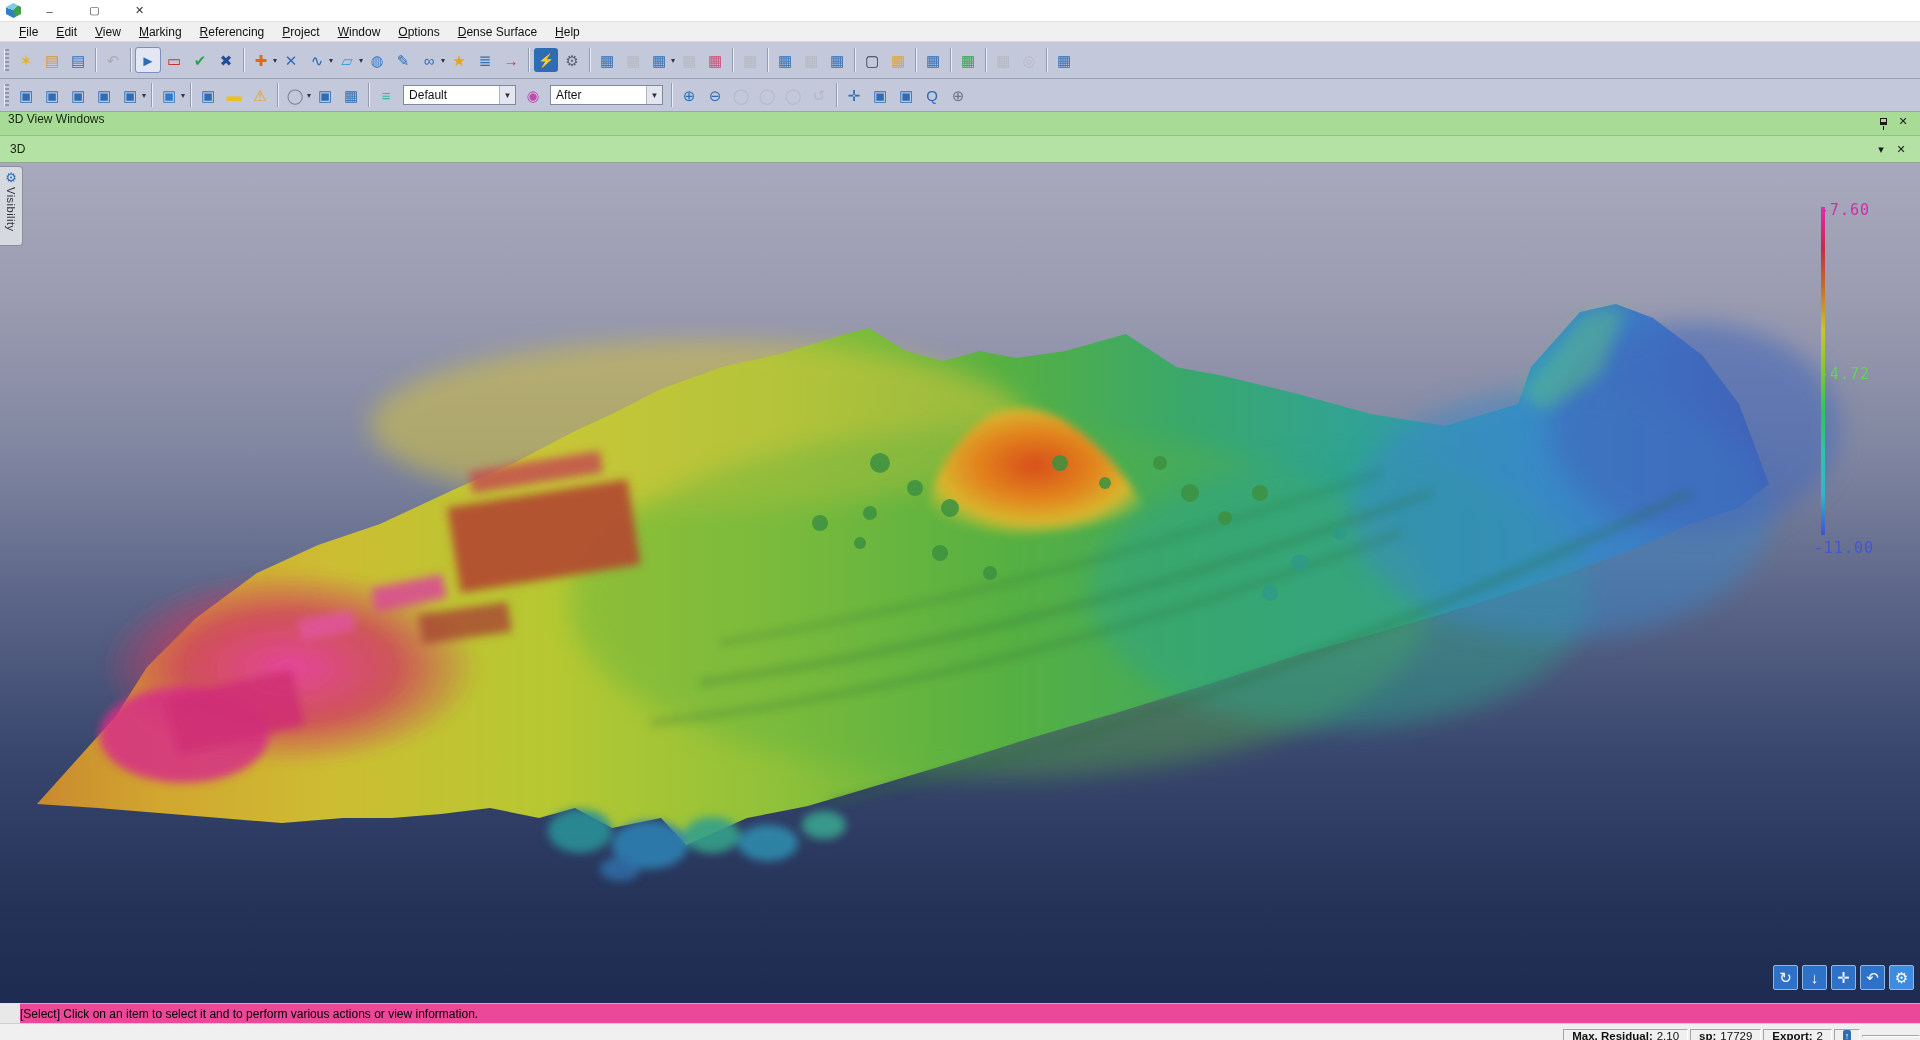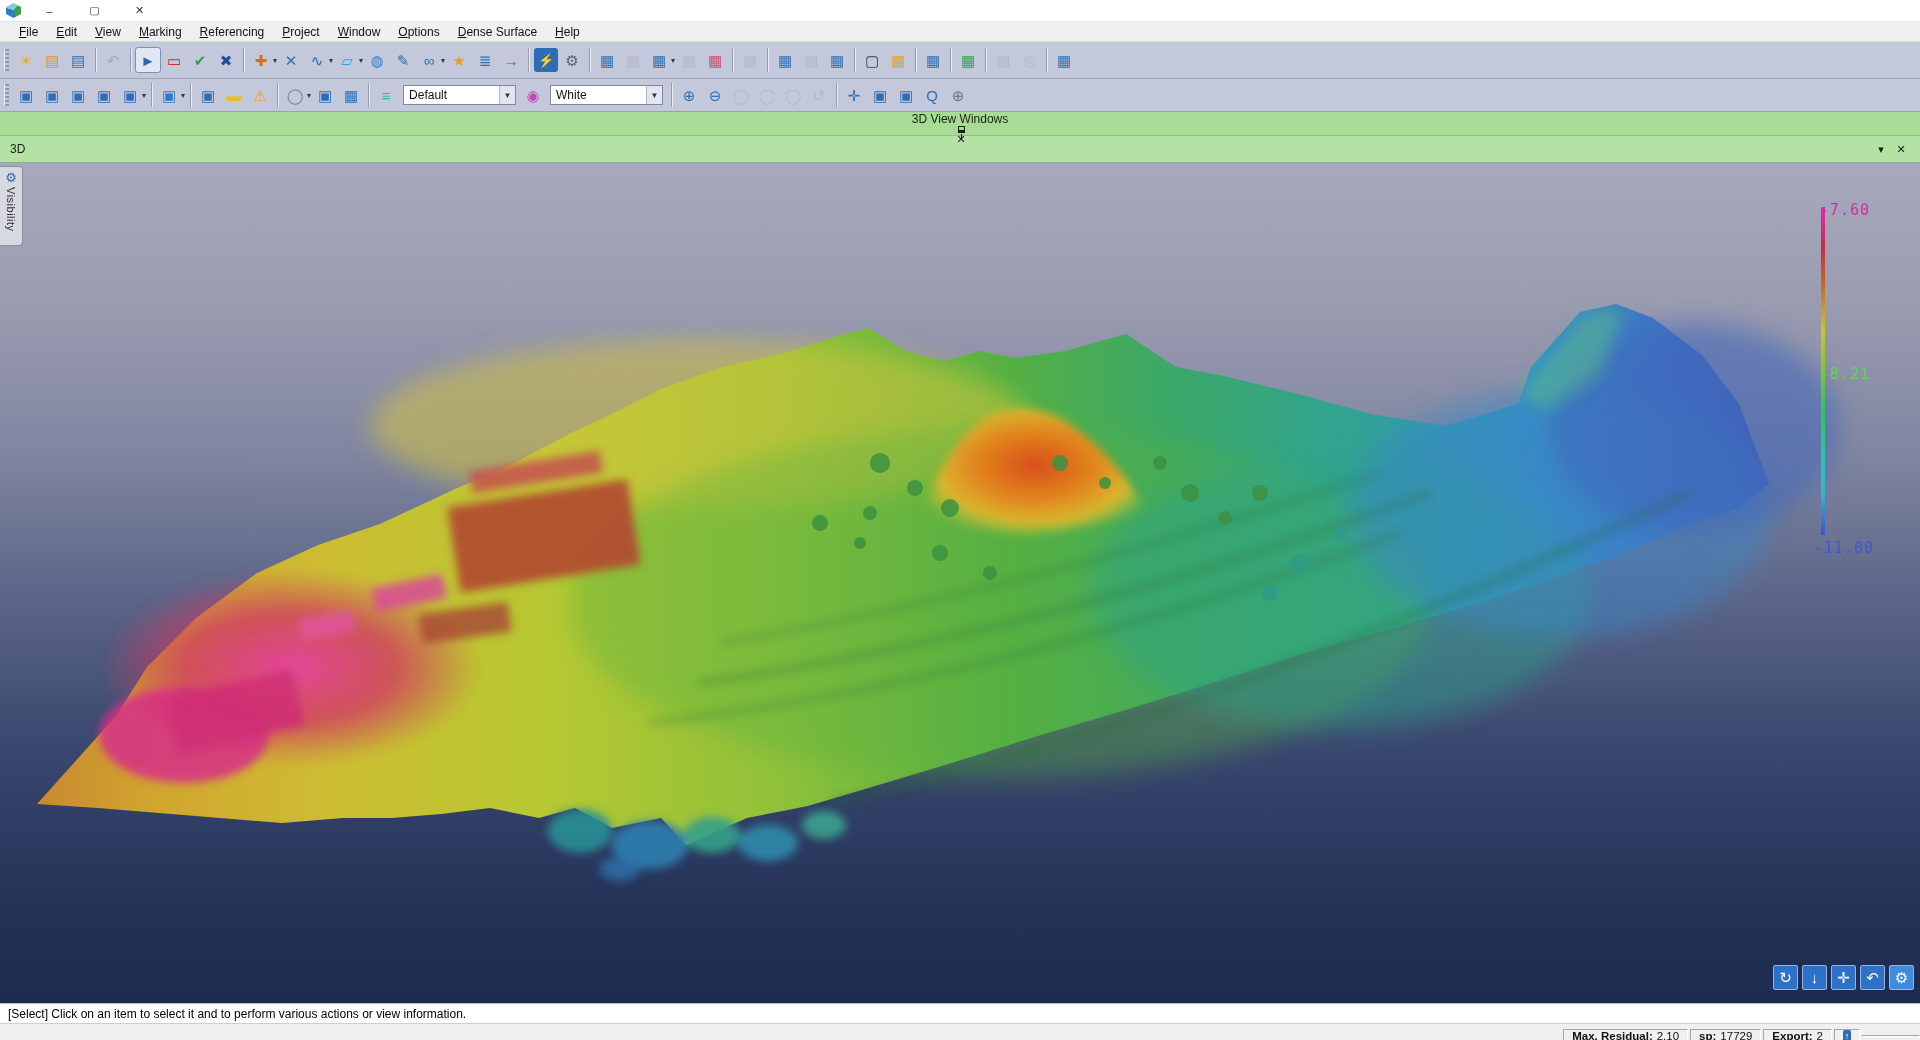--- a/index.html
+++ b/index.html
@@ -30,21 +30,21 @@
          font-size:15px; line-height:1; border-radius:2px; margin:0 1px; cursor:default; }
   .tbi.active { background:#e3e7f4; outline:1px solid #7c90c0; }
   .tbi.disabled { opacity:.55; filter:grayscale(1); }
   .tbi.boxed { border-radius:3px; font-size:13px; }
   .dd { font-size:8px; color:#2c3448; margin:0 1px 0 -1px; align-self:center; }
   .combo { display:flex; align-items:center; background:#fff; border:1px solid #7e89a0; height:20px; width:113px; margin:0 4px; }
   .combo .val { flex:1; font-size:12px; padding:0 5px; color:#111; white-space:nowrap; overflow:hidden; }
   .combo .btn { width:16px; height:100%; background:#e3e6ee; border-left:1px solid #aeb6c6; font-size:8px; display:flex; align-items:center; justify-content:center; color:#333; }
 
   
-  .panel-header { height:24px; background:#a8dc96; display:flex; align-items:center; padding:0 8px; border-bottom:1px solid #8cc47e;flex-direction:column; }
+  .panel-header { height:24px; background:#a8dc96; display:flex; padding:0 8px; border-bottom:1px solid #8cc47e; }
   .panel-header .txt { font-size:12px; color:#15240f; flex:1; }
   .panel-sub { height:27px; background:#b4e2a4; display:flex; align-items:center; padding:12px 10px; border-bottom:1px solid #93a79a; }
   .panel-sub .txt { font-size:12px; color:#15240f; flex:1; }
   .hctl { width:18px; height:18px; display:flex; align-items:center; justify-content:center; font-size:11px; color:#1a1a1a; margin-left:2px; }
   .pin-glyph { display:inline-block; width:7px; height:7px; border:1.5px solid #1a1a1a; border-bottom-width:3px; position:relative; }
   .pin-glyph::after { content:""; position:absolute; left:2px; top:7px; width:1.5px; height:4px; background:#1a1a1a; }
 
   
   .viewport { position:relative; height:840px; overflow:hidden;
     background:linear-gradient(180deg,#a9a9bd 0%,#9b9cb1 16%,#8187a1 34%,#5b6588 52%,#39476e 70%,#253359 88%,#1d2b50 100%); }
@@ -61,21 +61,21 @@
   .legend-max { right:50px; top:38px;  color:#cc2fa6; }
   .legend-mid { right:50px; top:202px; color:#66d44f; }
   .legend-min { right:46px; top:376px; color:#4456cc; }
 
   .navbox { position:absolute; right:6px; bottom:13px; display:flex; gap:4px; }
   .navbtn { width:25px; height:25px; background:#2e72c8; border:1px solid #8fb6e4; border-radius:2px;
     color:#fff; font-size:15px; display:flex; align-items:center; justify-content:center; }
   .navbtn:last-child { background:#3e8ce0; }
 
   
-  .statusbar1 { height:20px; background:#ffffff; border-top:1px solid #b8b8b8; display:flex; align-items:center; padding:0 8px; }
+  .statusbar1 { height:20px; background:#ec4899; border-top:1px solid #b8b8b8; display:flex; align-items:center; padding:0 0;margin-left:20px; }
   .statusbar1 .msg { font-size:12px; color:#000; }
   .statusbar2 { height:25px; background:#f0f0f0; border-top:1px solid #cfcfcf; display:flex; align-items:center; justify-content:flex-end; }
   .sfield { display:flex; align-items:center; gap:4px; font-size:11.5px; padding:0 8px; margin-left:2px;
     border:1px solid; border-color:#a5a5a5 #ffffff #ffffff #a5a5a5; background:#f0f0f0; white-space:nowrap; }
   .sfield .lbl { font-weight:700; color:#111; }
   .sfield .valv { color:#111; font-weight:400; }
   .sficon { width:26px; justify-content:center; }
   .status-flag { width:12px; height:13px; background:#2e6db4; border-radius:2px; color:#fff; font-size:9px;
     display:flex; align-items:center; justify-content:center; }
   .sfield.endpad { width:58px; }
@@ -182,21 +182,21 @@
     <span class="tbi" style="color: rgb(46, 109, 180);">▣</span>
     <span class="tbi" style="color: rgb(46, 109, 180);">▦</span>
     <span class="tbsep"></span>
     <span class="tbi" style="color: rgb(53, 184, 154);">≡</span>
     <div class="combo">
       <span class="val">Default</span>
       <span class="btn">▼</span>
     </div>
     <span class="tbi" style="color: rgb(192, 74, 176);">◉</span>
     <div class="combo">
-      <span class="val">White</span>
+      <span class="val">After</span>
       <span class="btn">▼</span>
     </div>
     <span class="tbsep"></span>
     <span class="tbi" style="color: rgb(46, 109, 180);">⊕</span>
     <span class="tbi" style="color: rgb(46, 109, 180);">⊖</span>
     <span class="tbi disabled" style="color: rgb(167, 173, 186);">◯</span>
     <span class="tbi disabled" style="color: rgb(167, 173, 186);">◯</span>
     <span class="tbi disabled" style="color: rgb(167, 173, 186);">◯</span>
     <span class="tbi disabled" style="color: rgb(167, 173, 186);">↺</span>
     <span class="tbsep"></span>
@@ -324,21 +324,21 @@
     </g>
   </svg>
 
   <div class="vis-tab">
     <span class="gear">⚙</span>
     <span class="vtxt">Visibility</span>
   </div>
 
   <div class="legend-bar" style="background: linear-gradient(rgb(227, 41, 180), rgb(198, 42, 72), rgb(196, 114, 42), rgb(204, 196, 46), rgb(126, 200, 50), rgb(47, 196, 94), rgb(47, 196, 168), rgb(53, 180, 204), rgb(58, 85, 208));"></div>
   <span class="legend-label legend-max">-7.60</span>
-  <span class="legend-label legend-mid">-8.21</span>
+  <span class="legend-label legend-mid">-4.72</span>
   <span class="legend-label legend-min">-11.00</span>
 
   <div class="navbox">
       <span class="navbtn">↻</span>
       <span class="navbtn">↓</span>
       <span class="navbtn">✛</span>
       <span class="navbtn">↶</span>
       <span class="navbtn">⚙</span>
     </div>
 </div>

